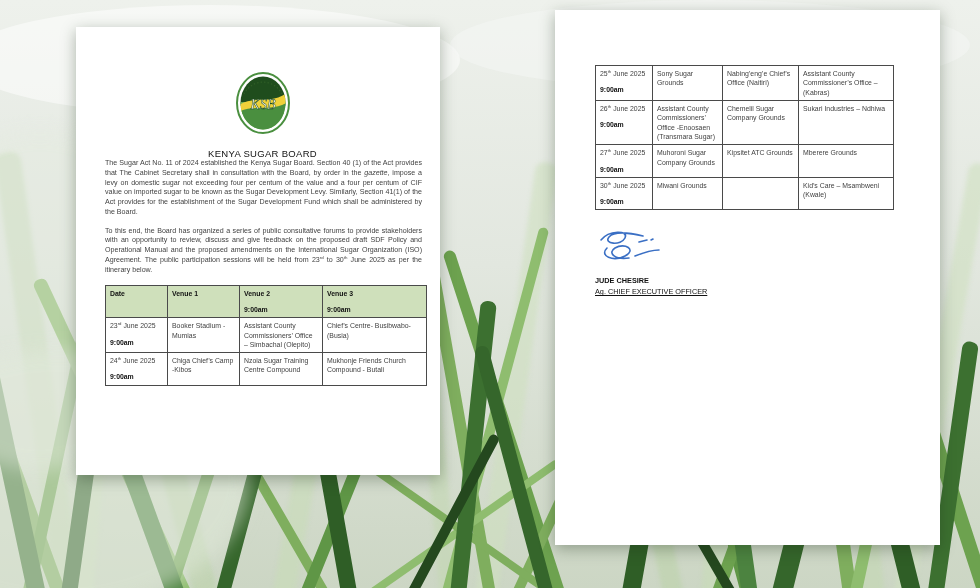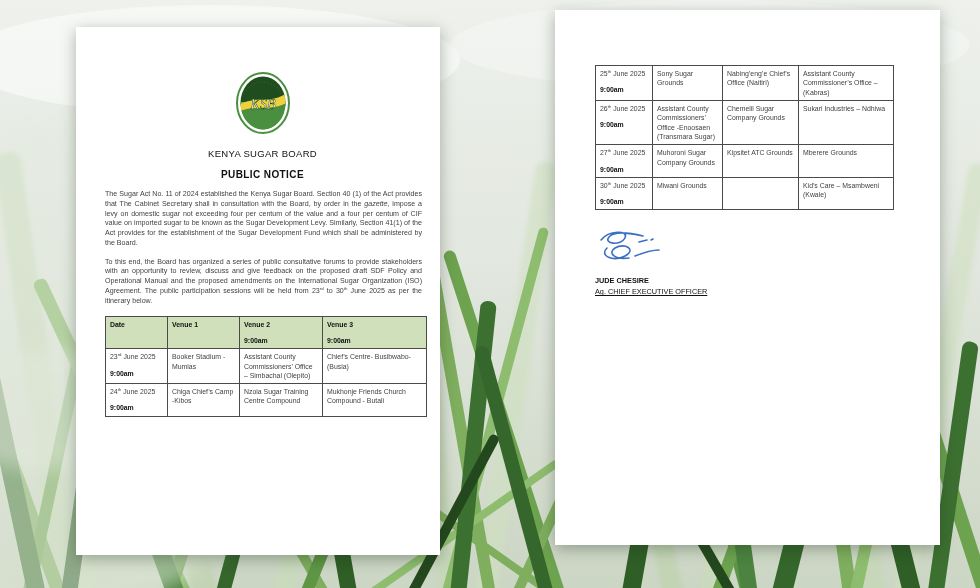--- a/index.html
+++ b/index.html
@@ -1,21 +1,21 @@
 <!DOCTYPE html>
 <html><head>
 <meta charset="utf-8">
 <style>
   html,body{margin:0;padding:0;}
   body{width:980px;height:588px;overflow:hidden;position:relative;
        font-family:"Liberation Sans",sans-serif;background:#dfe4da;}
   .bg{position:absolute;inset:0;z-index:0;}
   .page{position:absolute;background:#ffffff;z-index:1;
         box-shadow:0 4px 14px rgba(30,50,25,.35);color:#3a3a3a;}
-  .page-left{left:76px;top:27px;width:364px;height:528px;
+  .page-left{left:76px;top:27px;width:364px;height:448px;
              padding:45px 20px 0 29px;box-sizing:border-box;}
   .page-right{left:547px;top:10px;width:385px;height:535px;
               padding:55px 45px 0 40px;box-sizing:border-box;margin-left:8px;}
   .logo-wrap{text-align:center;margin-bottom:10px;}
   .org-name{text-align:center;font-weight:normal;color:#111;font-size:9.5px;
             letter-spacing:.3px;margin:4px 0 0;}
   .notice-title{text-align:center;font-weight:bold;color:#111;font-size:10px;
                 letter-spacing:.4px;margin:10px 0 10px;}
   .body-par{font-size:7.1px;line-height:1.38;text-align:justify;margin:0 0 9px;
             width:317px;color:#3f3f3f;}
@@ -124,21 +124,20 @@
         <rect x="0" y="30" width="54" height="32" fill="#6fae54"></rect>
         <path d="M2,34 C16,22 36,34 52,20 L52,30 C38,42 18,32 2,42 Z" fill="#f0d13a"></path>
         <path d="M2,40 C18,32 36,40 52,30 L52,62 L2,62 Z" fill="#4a8f3f"></path>
       </g>
       <path d="M8,22 A22 24 0 0 1 46,22" fill="none" stroke="#2f5e26" stroke-width="1.2" stroke-dasharray="1.5 2"></path>
       <text x="27" y="37" text-anchor="middle" font-size="14" font-style="italic" font-family="Liberation Serif, serif" fill="#ffffff" stroke="#1f4d1d" stroke-width="0.5">KSB</text>
     </svg>
   </div>
 
   <div class="org-name">KENYA SUGAR BOARD</div>
-  <div class="notice-title">PUBLIC NOTICE</div>
 
   <p class="body-par"><span>The Sugar Act No. 11 of 2024 established the Kenya Sugar Board. Section 40 (1) of the Act provides that The Cabinet Secretary shall in consultation with the Board, by order in the </span><i>gazette</i><span>, impose a levy on domestic sugar not exceeding four per centum of the value and a four per centum of CIF value on imported sugar to be known as the Sugar Development Levy. Similarly, Section 41(1) of the Act provides for the establishment of the Sugar Development Fund which shall be administered by the Board.</span></p>
 
 
   <p class="body-par"><span>To this end, the Board has organized a series of public consultative forums to provide stakeholders with an opportunity to review, discuss and give feedback on the proposed draft SDF Policy and Operational Manual and the proposed amendments on the International Sugar Organization (ISO) Agreement. The public participation sessions will be held from </span><span>23</span><sup>rd</sup><span> to </span><span>30</span><sup>th</sup><span> June 2025 as per the itinerary below.</span></p>
 
   <table class="itn itn-left">
     <colgroup>
         <col class="c-date">
         <col class="c-v1">

